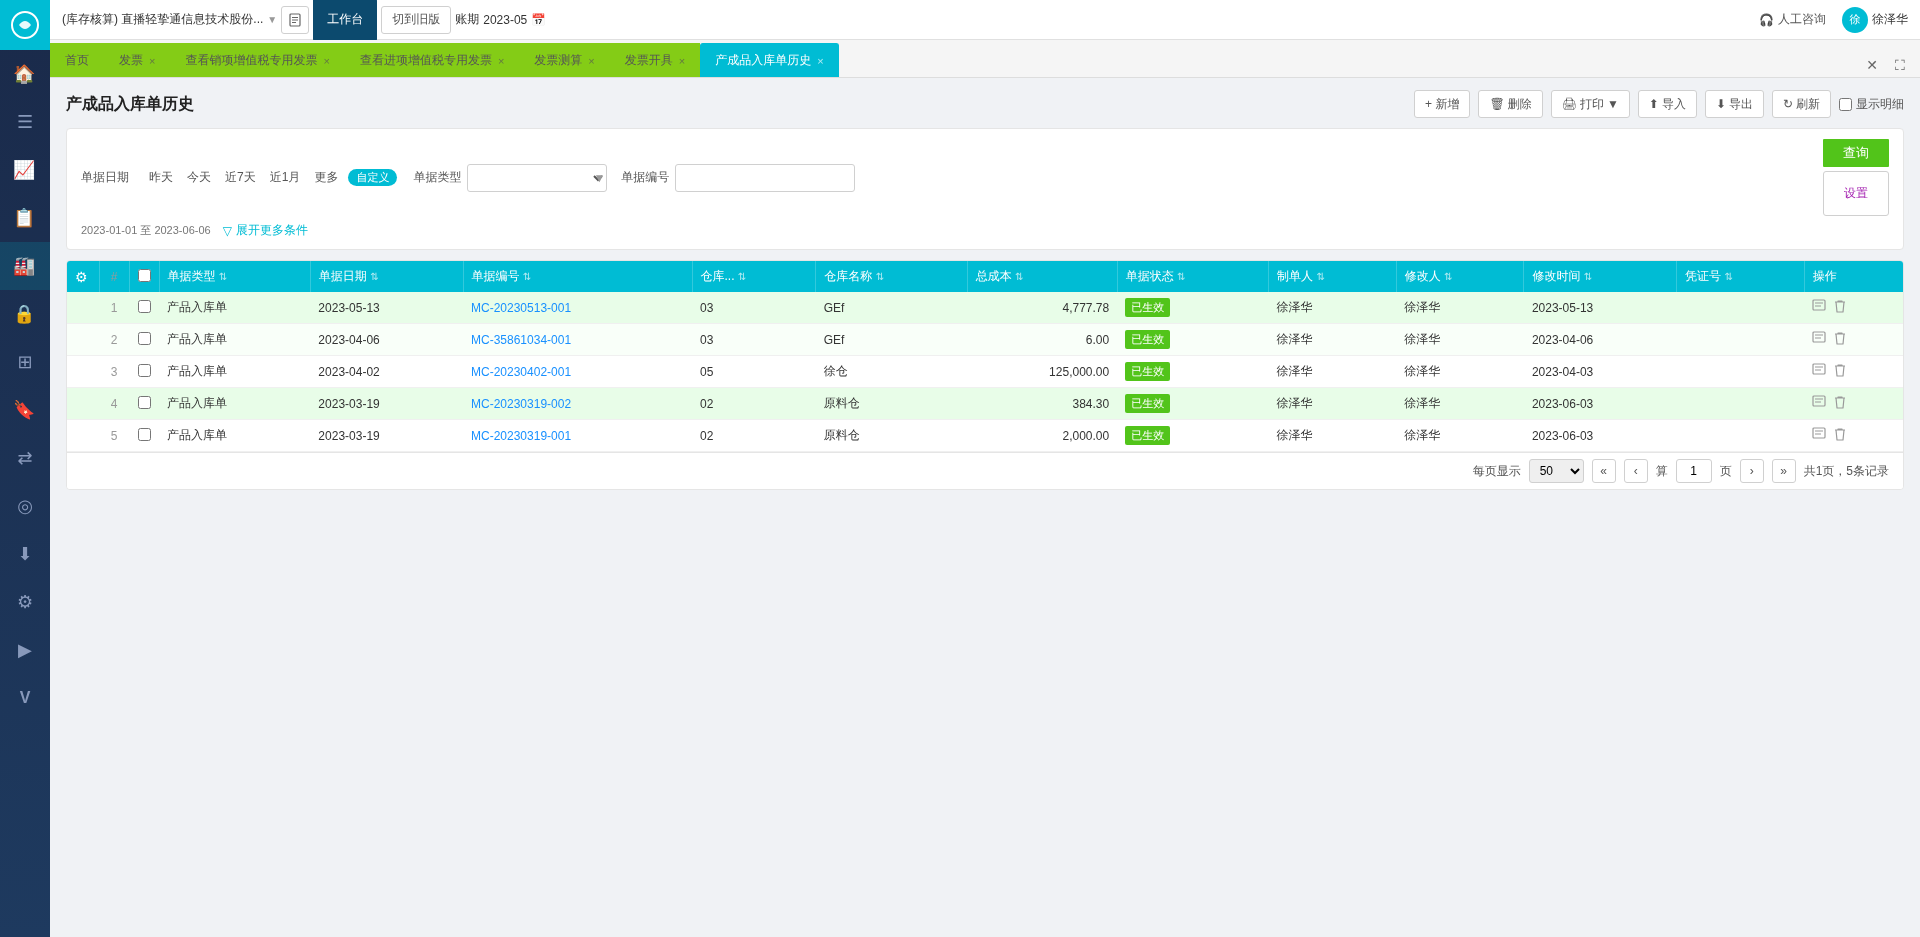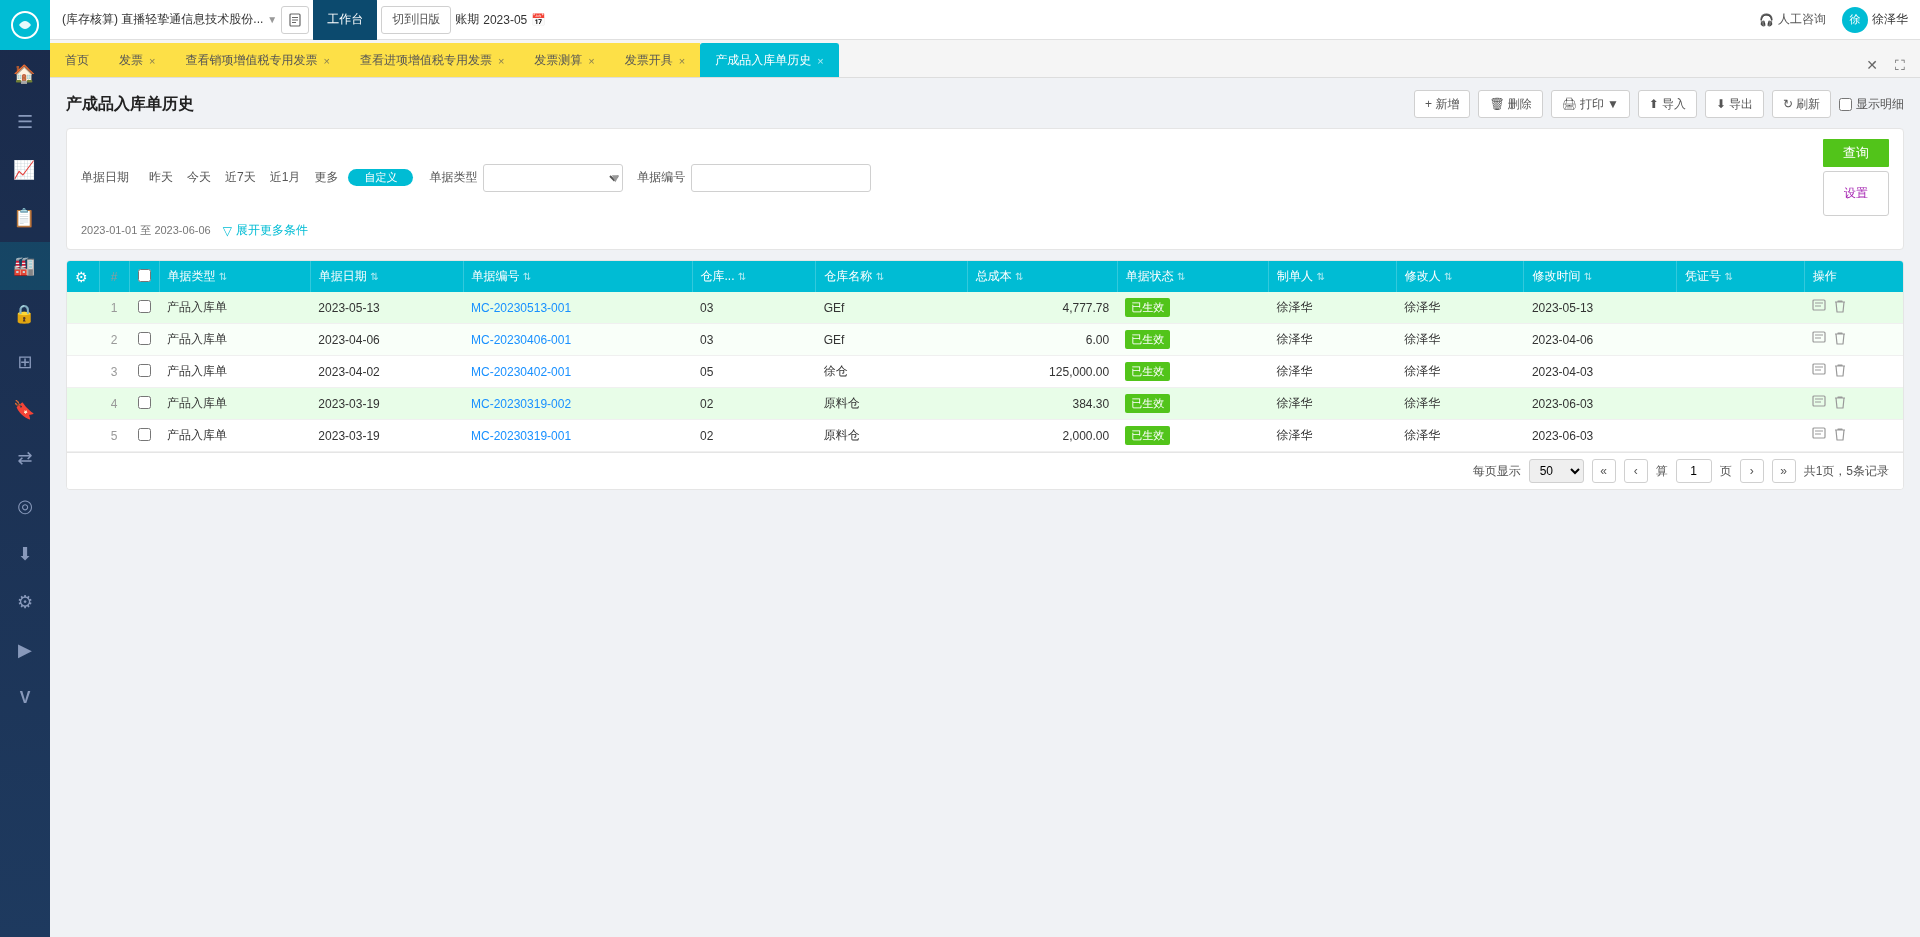--- a/index.html
+++ b/index.html
@@ -139,21 +139,21 @@
       height: 34px;
       padding: 0 14px;
       display: flex;
       align-items: center;
       gap: 6px;
       font-size: 12px;
       color: #555;
       cursor: pointer;
       border: 1px solid transparent;
       border-bottom: none;
-      background: #fde047;
+      background: #84cc16;
       white-space: nowrap;
     }
     .tab-item.active {
       background: #00bcd4;
       color: white;
       border-color: #00bcd4;
       border-radius: 3px 3px 0 0;
     }
     .tab-item .close-x {
       font-size: 11px;
@@ -237,21 +237,21 @@
       font-size: 12px; color: #555; cursor: pointer; padding: 2px 4px;
     }
     .date-range {
       font-size: 11px; color: #777;
     }
     .custom-tag {
       background: #00bcd4;
       color: white;
       font-size: 11px;
       border-radius: 10px;
-      padding: 1px 16px;
+      padding: 1px 8px;
       cursor: pointer;
     }
     .filter-input-group {
       display: flex; align-items: center; gap: 6px;
     }
     .filter-select {
       border: 1px solid #d0d0d0;
       border-radius: 3px;
       padding: 3px 8px;
       font-size: 12px;
@@ -676,21 +676,21 @@
     </tr>
             <tr>
       <td></td>
       <td class="row-num">2</td>
       <td class="checkbox-cell">
         <input type="checkbox" style="">
       </td>
       <td>产品入库单</td>
       <td>2023-04-06</td>
       <td>
-        <a class="link-text">MC-20230406-001</a>
+        <a class="link-text">MC-35861034-001</a>
       </td>
       <td>03</td>
       <td>GEf</td>
       <td style="text-align:right;">6.00</td>
       <td>
         <span class="status-badge">已生效</span>
       </td>
       <td>徐泽华</td>
       <td>徐泽华</td>
       <td>2023-04-06</td>

